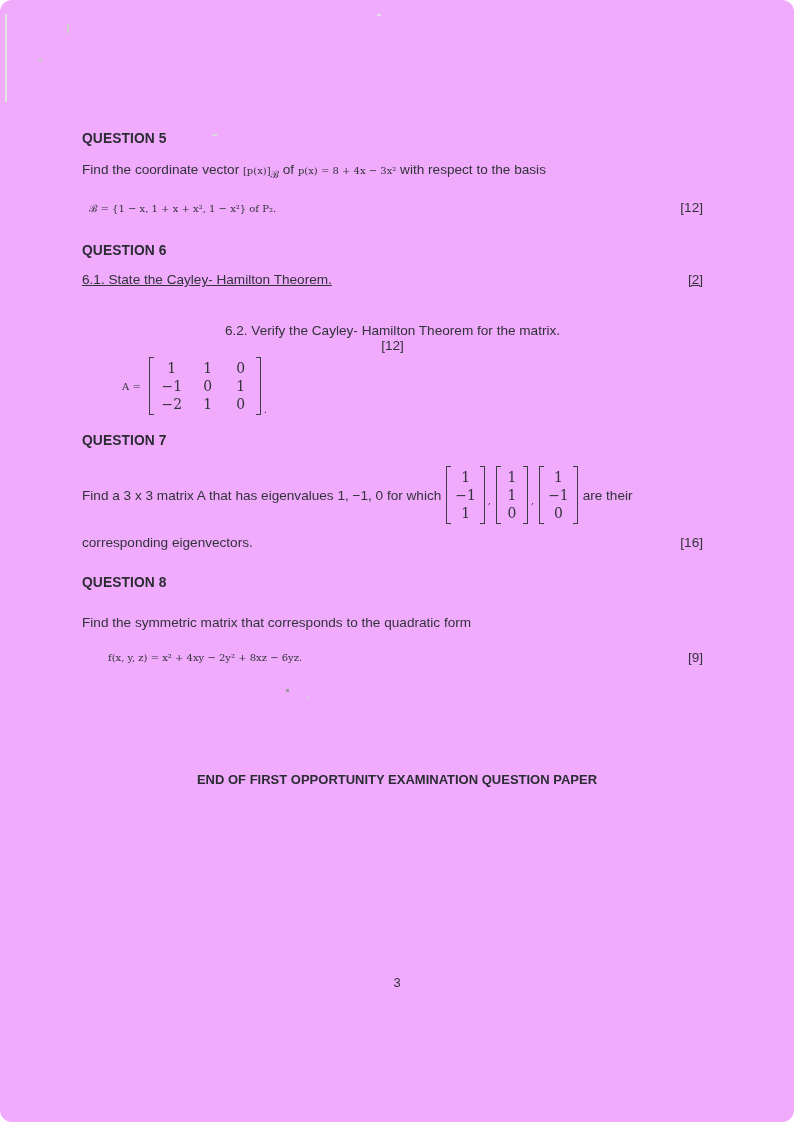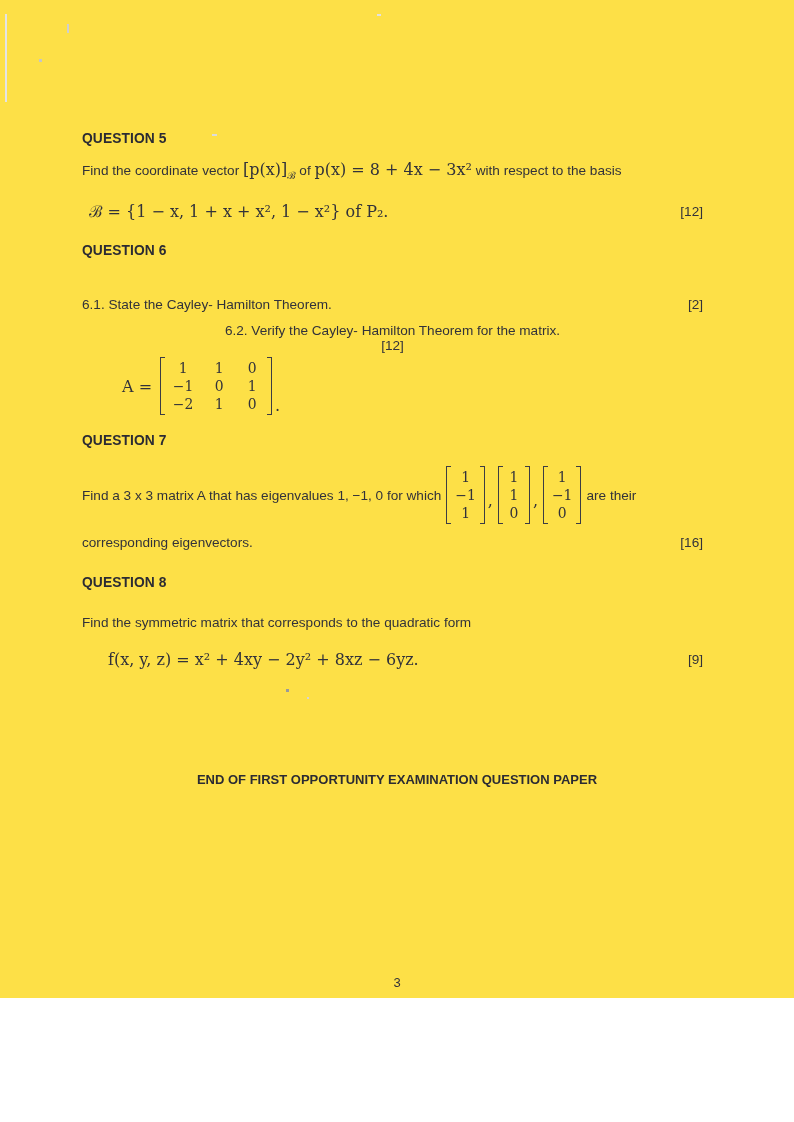--- a/index.html
+++ b/index.html
@@ -1,45 +1,46 @@
 <!DOCTYPE html>
 <html><head>
 <meta charset="utf-8">
 <style>
   * { box-sizing: border-box; }
   html, body { margin: 0; padding: 0; background: #ffffff; }
   .page {
     position: relative;
     width: 794px;
-    height: 998px;
-    background: #fde047;
+    height: 1122px;
+    background: #f0abfc;
     font-family: "Liberation Sans", sans-serif;
     font-size: 13.6px;
     color: #32323a;
     overflow: hidden;
+    border-radius: 12px;
   }
   .heading {
     position: absolute;
     left: 82px;
     font-weight: 700;
     font-size: 13.8px;
     color: #2b2b33;
     letter-spacing: 0.1px;
   }
   .row {
     position: absolute;
     left: 82px;
     width: 621px;
     display: flex;
     justify-content: space-between;
     align-items: center;
   }
   .block { position: absolute; }
   .marks { white-space: nowrap; color: #32323a; }
-  .math { font-family: "DejaVu Serif", serif; font-size: 16px; }
+  .math { font-family: "DejaVu Serif", serif; font-size: 10px; }
   sub.math { font-size: 10px; line-height: 0; }
   .para { line-height: 19px; }
   
   .bmatrix { display: inline-flex; align-items: stretch; margin: 0 1px; }
   .br { width: 5px; flex: 0 0 5px; }
   .br-l { border-left: 1.4px solid #3c3c44; border-top: 1.4px solid #3c3c44; border-bottom: 1.4px solid #3c3c44; }
   .br-r { border-right: 1.4px solid #3c3c44; border-top: 1.4px solid #3c3c44; border-bottom: 1.4px solid #3c3c44; }
   .cells {
     display: grid;
     padding: 2px 4px;
@@ -87,21 +88,21 @@
 
   <div class="block para" style="top:160px; left:82px; width:640px;"><span>Find the coordinate vector </span><span class="math">[p(x)]</span><sub class="math">ℬ</sub><span> of </span><span class="math">p(x) = 8 + 4x − 3x²</span><span> with respect to the basis</span></div>
 
   <div class="row" style="top:200px;">
     <span class="math" style="margin-left:7px;">ℬ = {1 − x, 1 + x + x², 1 − x²} of P₂.</span>
     <span class="marks">[12]</span>
   </div>
 
   <div class="heading" style="top:243px;">QUESTION 6</div>
 
-  <div class="row" style="top:297px;">
+  <div class="row" style="top:272px;text-decoration:underline;">
     <span>6.1. State the Cayley- Hamilton Theorem.</span>
     <span class="marks">[2]</span>
   </div>
 
   <div class="row" style="top:323px;flex-direction:column;">
     <span>6.2. Verify the Cayley- Hamilton Theorem for the matrix.</span>
     <span class="marks">[12]</span>
   </div>
 
   <div class="block matrix-line" style="top:357px; left:122px;">

